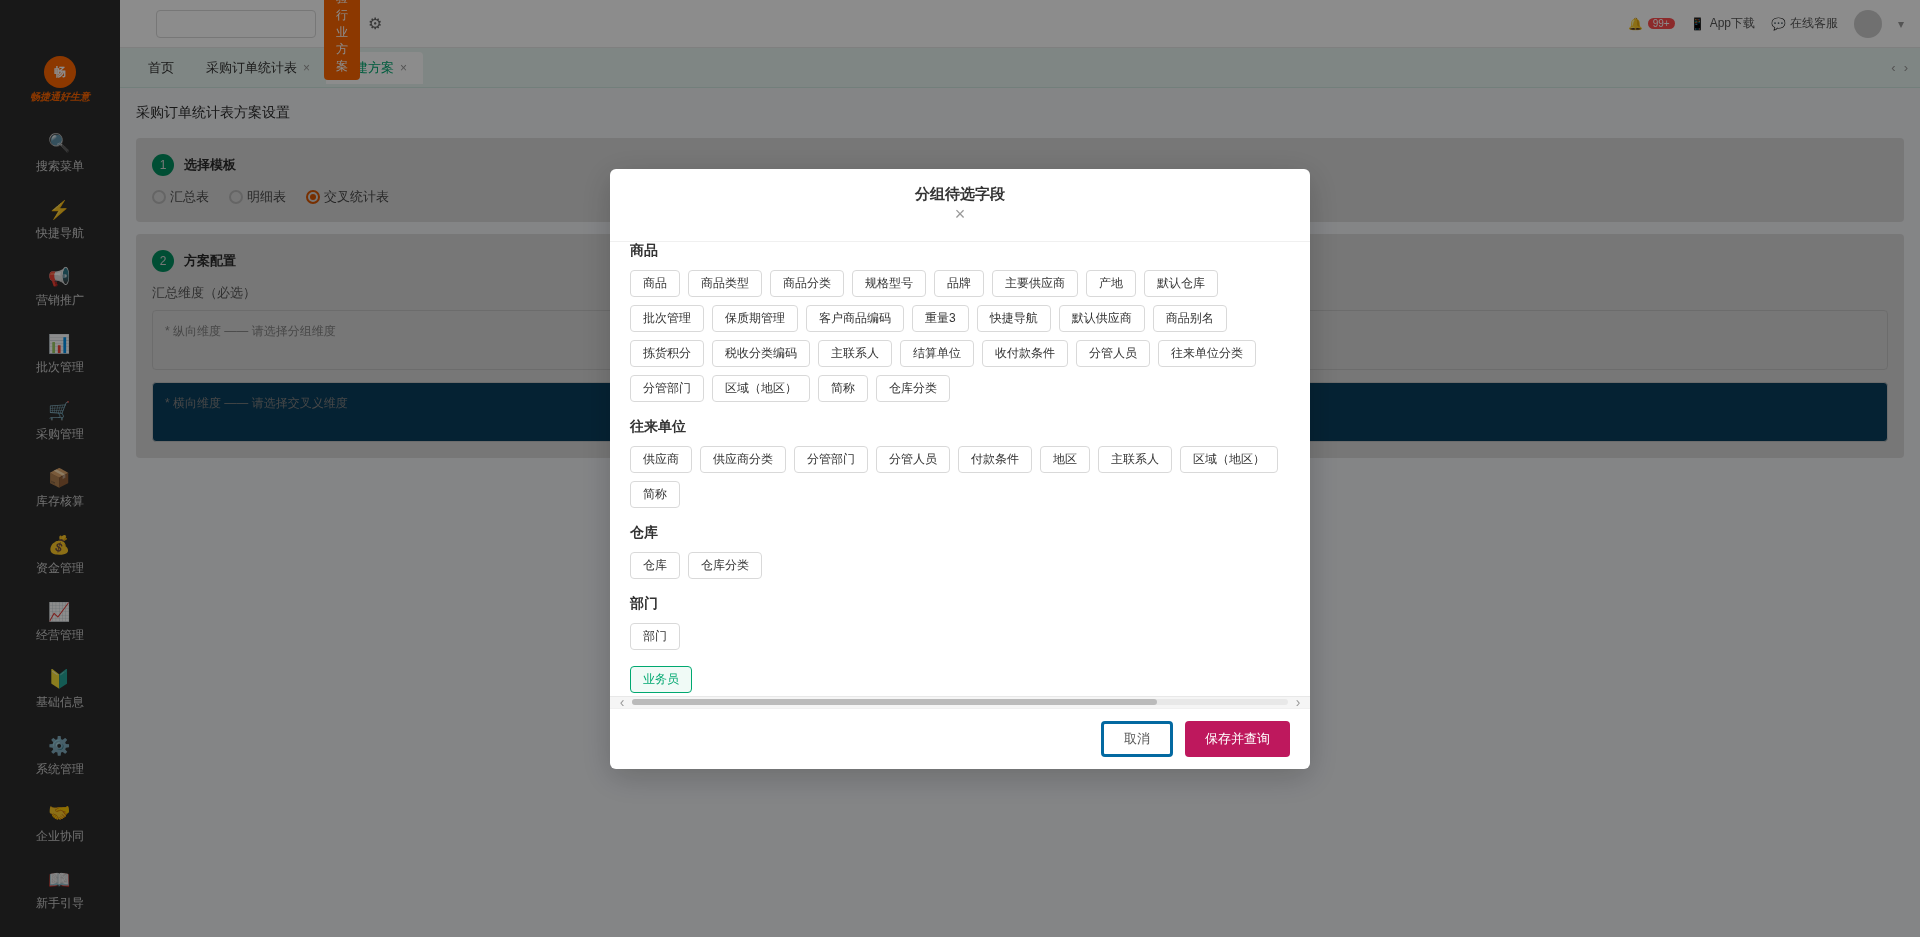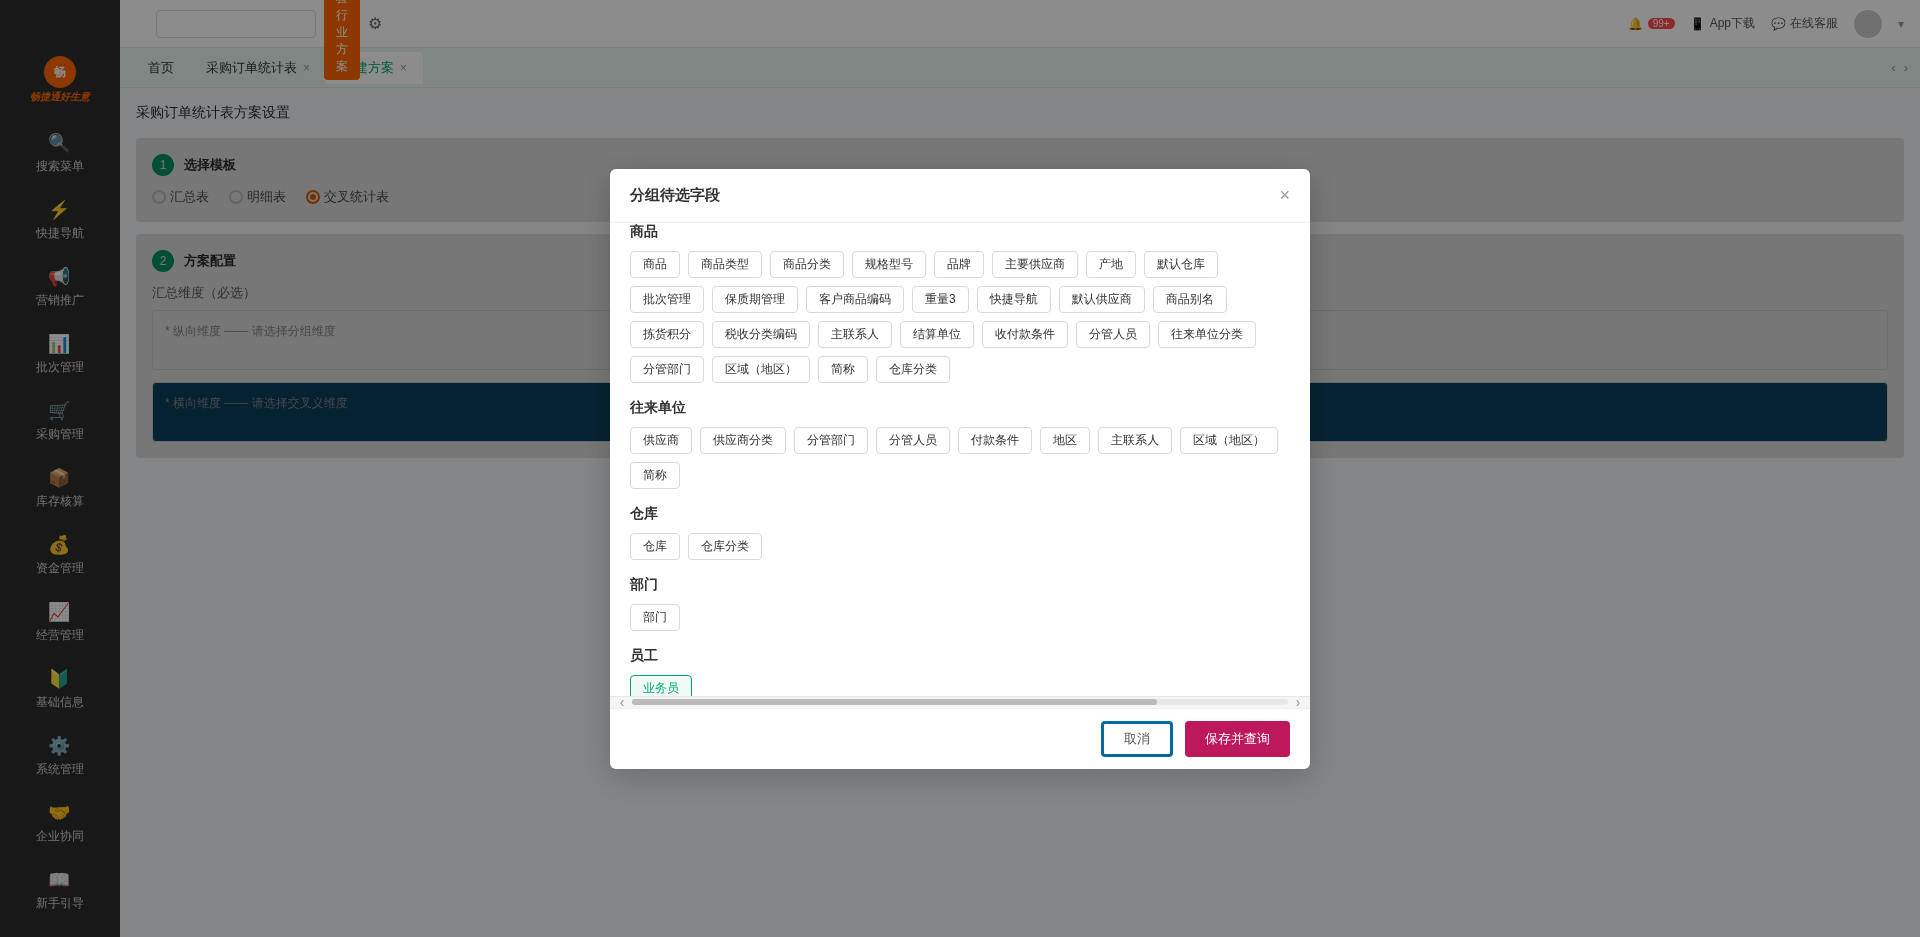--- a/index.html
+++ b/index.html
@@ -171,20 +171,21 @@
       flex-direction: column;
       box-shadow: 0 8px 32px rgba(0,0,0,0.2);
     }
     .modal-header {
       display: flex;
       align-items: center;
       justify-content: space-between;
       padding: 16px 20px;
       border-bottom: 1px solid #f0f0f0;
       flex-shrink: 0;
+      flex-direction: column;
     }
     .modal-title {
       font-size: 15px;
       font-weight: 600;
       color: #333;
     }
     .modal-close {
       cursor: pointer;
       color: #999;
       font-size: 18px;
@@ -551,21 +552,20 @@
       </div>
 
       <div class="field-section">
         <div class="field-section-title">部门</div>
         <div class="field-tags">
           <span class="field-tag">部门</span>
         </div>
       </div>
 
       <div class="field-section">
-        <div class="field-section-title">员工</div>
         <div class="field-tags">
           <span class="field-tag selected">业务员</span>
         </div>
       </div>
 
     </div>
 
     <div class="modal-hscroll">
       <div style="width: 20px; text-align:center; color:#999; font-size:14px; cursor:pointer;">‹</div>
       <div class="modal-hscroll-track" style="flex:1;">

